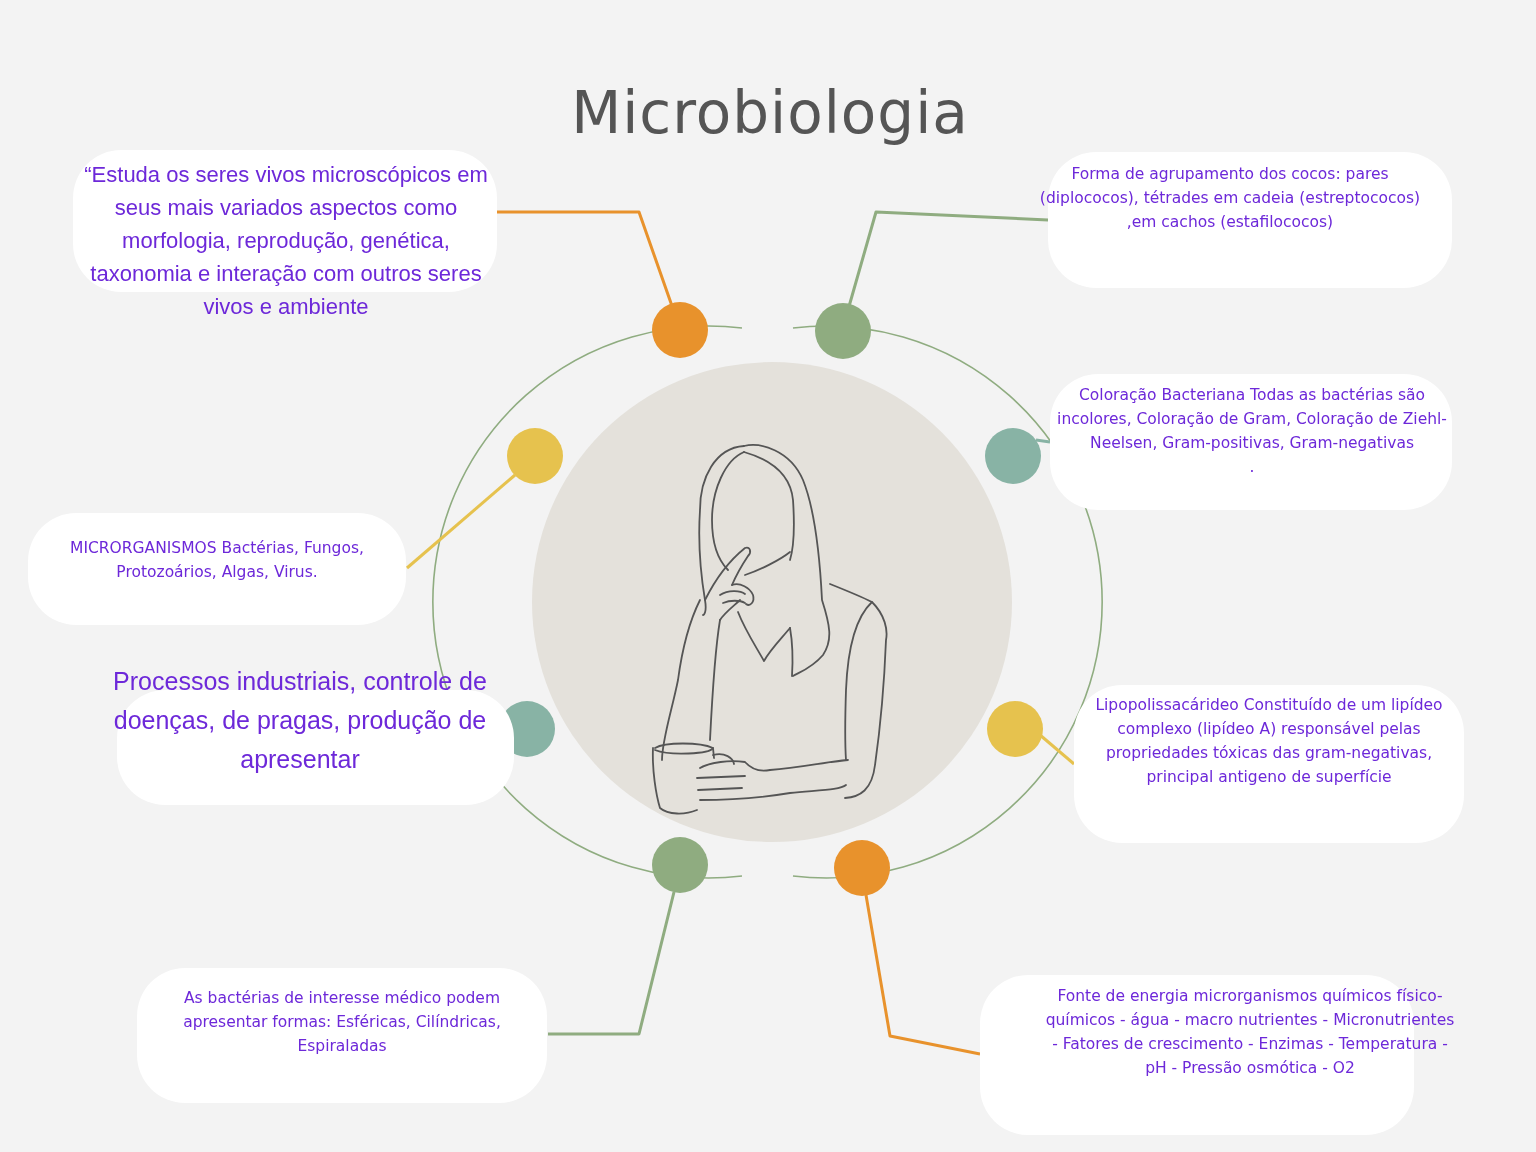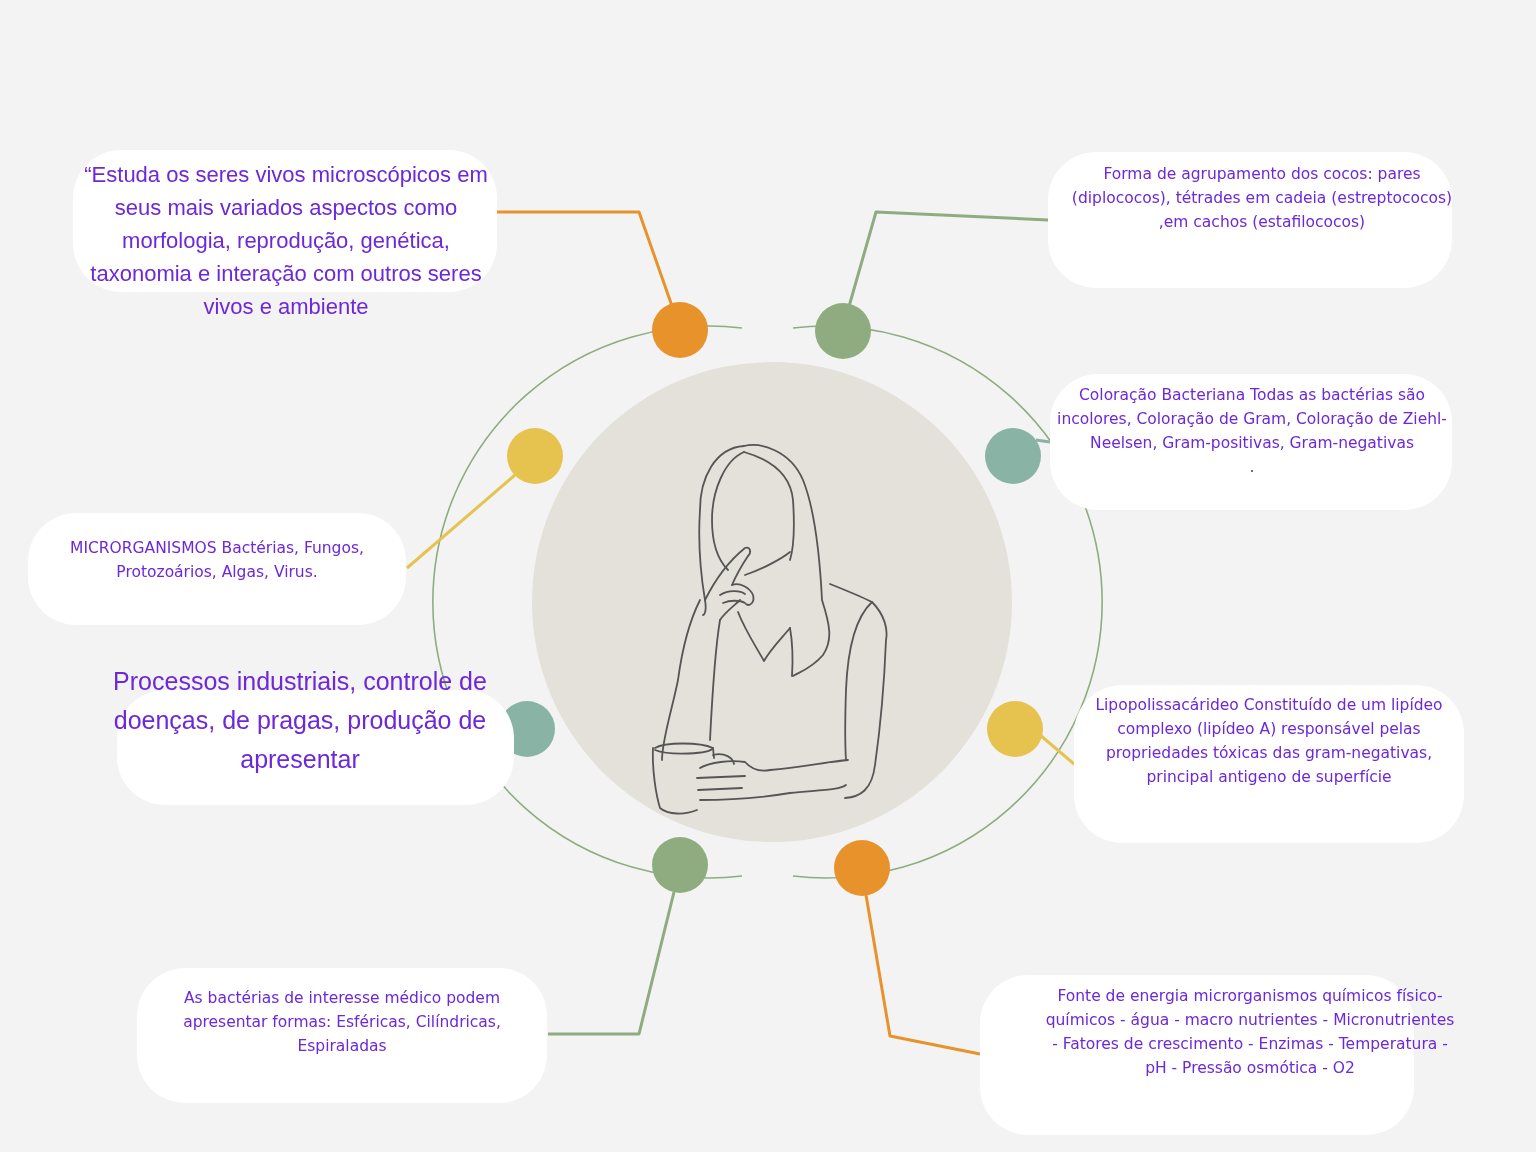--- a/index.html
+++ b/index.html
@@ -22,20 +22,21 @@
     .card-text {
       position: absolute; text-align: center; color: #6d28d9;
     }
     .t-open { font-family: "Liberation Sans", sans-serif; font-weight: 300; }
     .t-geo { font-family: "DejaVu Sans", sans-serif; }
   </style>
 </head>
 <body>
 
 <h1 class="title">
+  <span>Microbiologia</span>
 </h1>
 
 <svg class="diagram" width="1536" height="1152" viewBox="0 0 1536 1152">
 
   <circle cx="772" cy="602" r="240" fill="#e4e1db"></circle>
 
   <g fill="none" stroke="#8fac80" stroke-width="1.6">
     <path d="M 742 328 A 276 276 0 1 0 742 876"></path>
     <path d="M 793 328 A 276 276 0 1 1 793 876"></path>
   </g>
@@ -94,21 +95,21 @@
     <path d="M 698 790 L 742 788"></path>
     <path d="M 700 800 C 730 800 760 798 790 793 C 820 790 840 790 846 785"></path>
     <path d="M 770 770 C 800 768 825 762 848 760"></path>
   </g>
 </svg>
 
 <div class="card" style="left:73px; top:150px; width:424px; height:142px;"></div>
 <div class="card-text t-open" style="left:76px; top:158px; width:420px; font-size:22px; line-height:33px;">“Estuda os seres vivos microscópicos em seus mais variados aspectos como morfologia, reprodução, genética, taxonomia e interação com outros seres vivos e ambiente</div>
 
 <div class="card" style="left:1048px; top:152px; width:404px; height:136px;"></div>
-<div class="card-text t-geo" style="left:1066px; top:162px; width:392px; font-size:15.5px; line-height:24px;">Forma de agrupamento dos cocos: pares (diplococos), tétrades em cadeia (estreptococos) ,em cachos (estafilococos)</div>
+<div class="card-text t-geo" style="left:1034px; top:162px; width:392px; font-size:15.5px; line-height:24px;">Forma de agrupamento dos cocos: pares (diplococos), tétrades em cadeia (estreptococos) ,em cachos (estafilococos)</div>
 
 <div class="card" style="left:1050px; top:374px; width:402px; height:136px;"></div>
 <div class="card-text t-geo" style="left:1054px; top:383px; width:396px; font-size:15.5px; line-height:24px; white-space:pre-line;">Coloração Bacteriana Todas as bactérias são incolores, Coloração de Gram, Coloração de Ziehl-Neelsen, Gram-positivas, Gram-negativas
 .</div>
 
 <div class="card" style="left:1074px; top:685px; width:390px; height:158px;"></div>
 <div class="card-text t-geo" style="left:1076px; top:693px; width:386px; font-size:15.5px; line-height:24px;">Lipopolissacárideo Constituído de um lipídeo complexo (lipídeo A) responsável pelas propriedades tóxicas das gram-negativas, principal antigeno de superfície</div>
 
 <div class="card" style="left:980px; top:975px; width:434px; height:160px;"></div>
 <div class="card-text t-geo" style="left:1041px; top:984px; width:418px; font-size:15.5px; line-height:24px;">Fonte de energia microrganismos químicos físico-químicos - água - macro nutrientes - Micronutrientes - Fatores de crescimento - Enzimas - Temperatura - pH - Pressão osmótica - O2</div>

